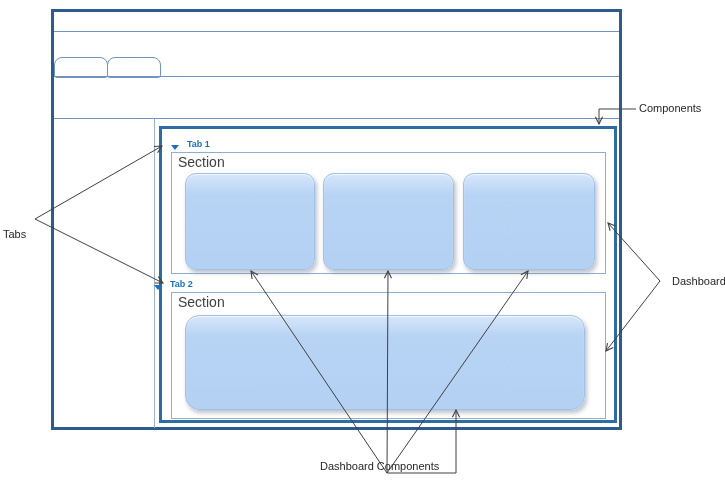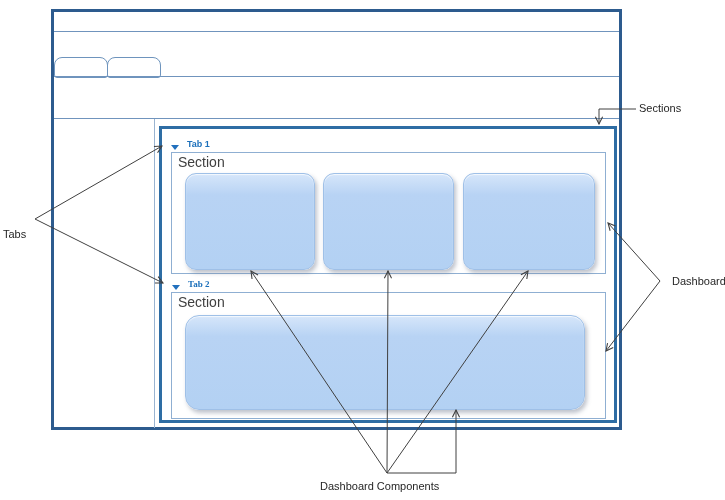--- a/index.html
+++ b/index.html
@@ -12,21 +12,21 @@
   .hl1{top:31px;} .hl2{top:76px;} .hl3{top:118px;}
   .tabstub{top:57px;height:19px;border:1px solid #6e94bd;background:#fff;
            border-radius:8px 8px 3px 3px;}
   .tabstub.a{left:54px;width:52px;}
   .tabstub.b{left:107px;width:52px;}
   .vdivider{left:154px;top:119px;width:1px;height:309px;background:#9ab4d1;}
   
   .dashboard{left:159px;top:126px;width:452px;height:291px;border:3px solid #2e6da4;background:#fff;}
   .tabrow{display:flex;align-items:flex-end;gap:8px;height:11px;}
   .tabrow.t1{left:171px;top:139px;}
-  .tabrow.t2{left:172px;top:279px;font-family:Liberation Serif, serif;}
+  .tabrow.t2{left:154px;top:279px;}
   .tri{width:0;height:0;border-left:4px solid transparent;border-right:4px solid transparent;
        border-top:5px solid #2170bd;}
   .tabtext{font-size:9px;font-weight:bold;color:#1c70bb;line-height:11px;}
   .section{border:1px solid #8fafd2;background:#fff;}
   .sec1{left:171px;top:152px;width:433px;height:120px;}
   .sec2{left:171px;top:292px;width:433px;height:125px;}
   .sectext{font-size:14px;color:#3f3f3f;line-height:10px;}
   .sectext.s1{left:178px;top:157px;}
   .sectext.s2{left:178px;top:297px;}
   
@@ -35,21 +35,21 @@
         box-shadow:2px 3px 4px rgba(110,120,140,.45), inset 0 1px 1px rgba(255,255,255,.75);}
   .c1{left:185px;top:173px;width:128px;height:95px;}
   .c2{left:323px;top:173px;width:129px;height:95px;}
   .c3{left:463px;top:173px;width:130px;height:95px;}
   .c4{left:185px;top:315px;width:398px;height:93px;border-radius:14px;}
   
   .callout{font-size:11px;color:#262626;white-space:nowrap;}
   .lab-tabs{left:3px;top:212px;margin-top:16px;}
   .lab-dashboard{left:639px;top:102px;}
   .lab-sections{left:672px;top:275px;}
-  .lab-components{left:320px;top:480px;}
+  .lab-components{left:320px;top:460px;}
   
   #arrows{left:0;top:0;pointer-events:none;}
 </style>
 </head>
 <body>
 
 <div id="canvas">
 
   <div class="abs window"></div>
   <div class="abs hline hl1"></div>
@@ -73,21 +73,21 @@
 
   <div class="abs tabrow t2">
     <span class="tri"></span>
     <span class="tabtext">Tab 2</span>
   </div>
   <div class="abs section sec2"></div>
   <span class="abs sectext s2">Section</span>
   <div class="abs comp c4"></div>
 
   <span class="abs callout lab-tabs">Tabs</span>
-  <span class="abs callout lab-dashboard">Sections</span>
+  <span class="abs callout lab-dashboard">Components</span>
   <span class="abs callout lab-sections">Dashboard</span>
   <span class="abs callout lab-components">Dashboard Components</span>
 
   <svg id="arrows" class="abs" width="725" height="500" viewBox="0 0 725 500">
     <defs>
       <marker id="vhead" viewBox="0 0 10 10" refX="9" refY="5" markerWidth="9" markerHeight="9" orient="auto-start-reverse">
         <path d="M1,1 L9,5 L1,9" fill="none" stroke="#404040" stroke-width="1.2"></path>
       </marker>
     </defs>
     <g stroke="#404040" stroke-width="1" fill="none">

